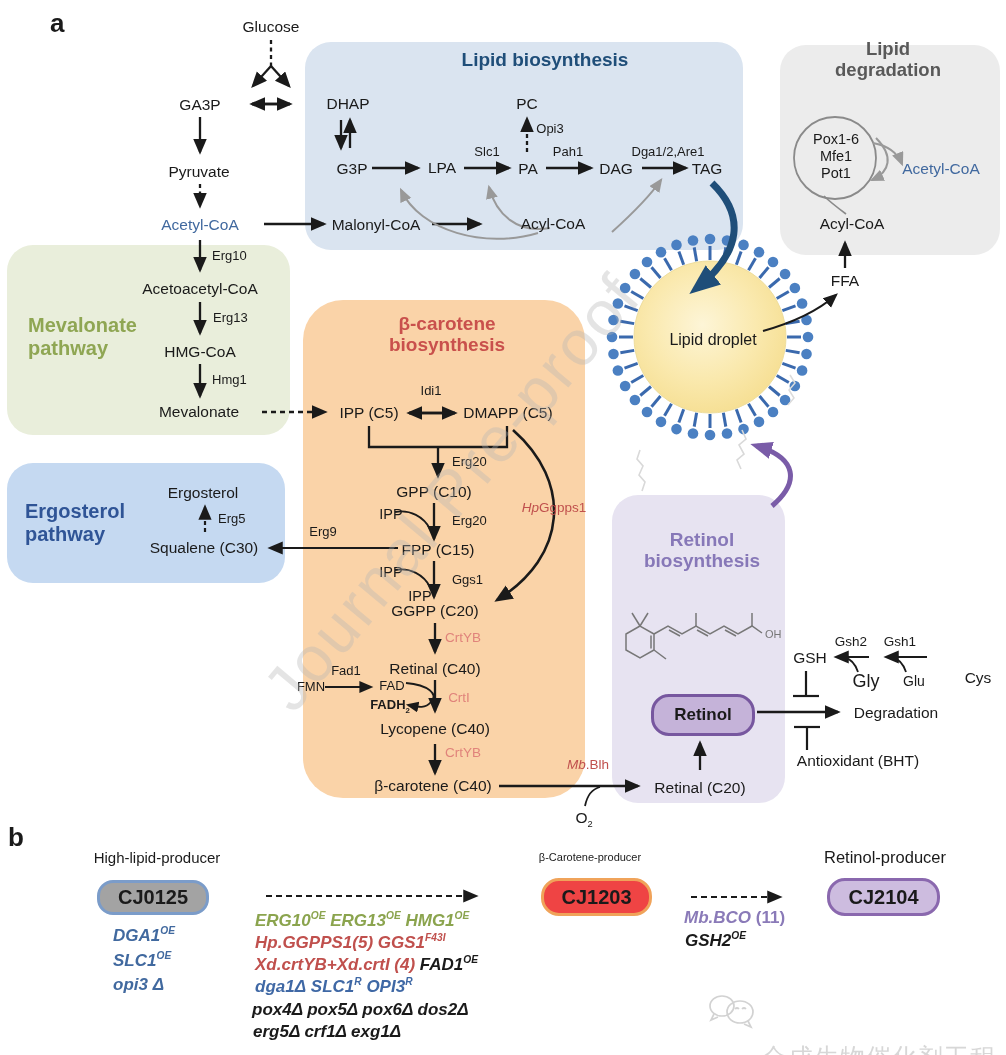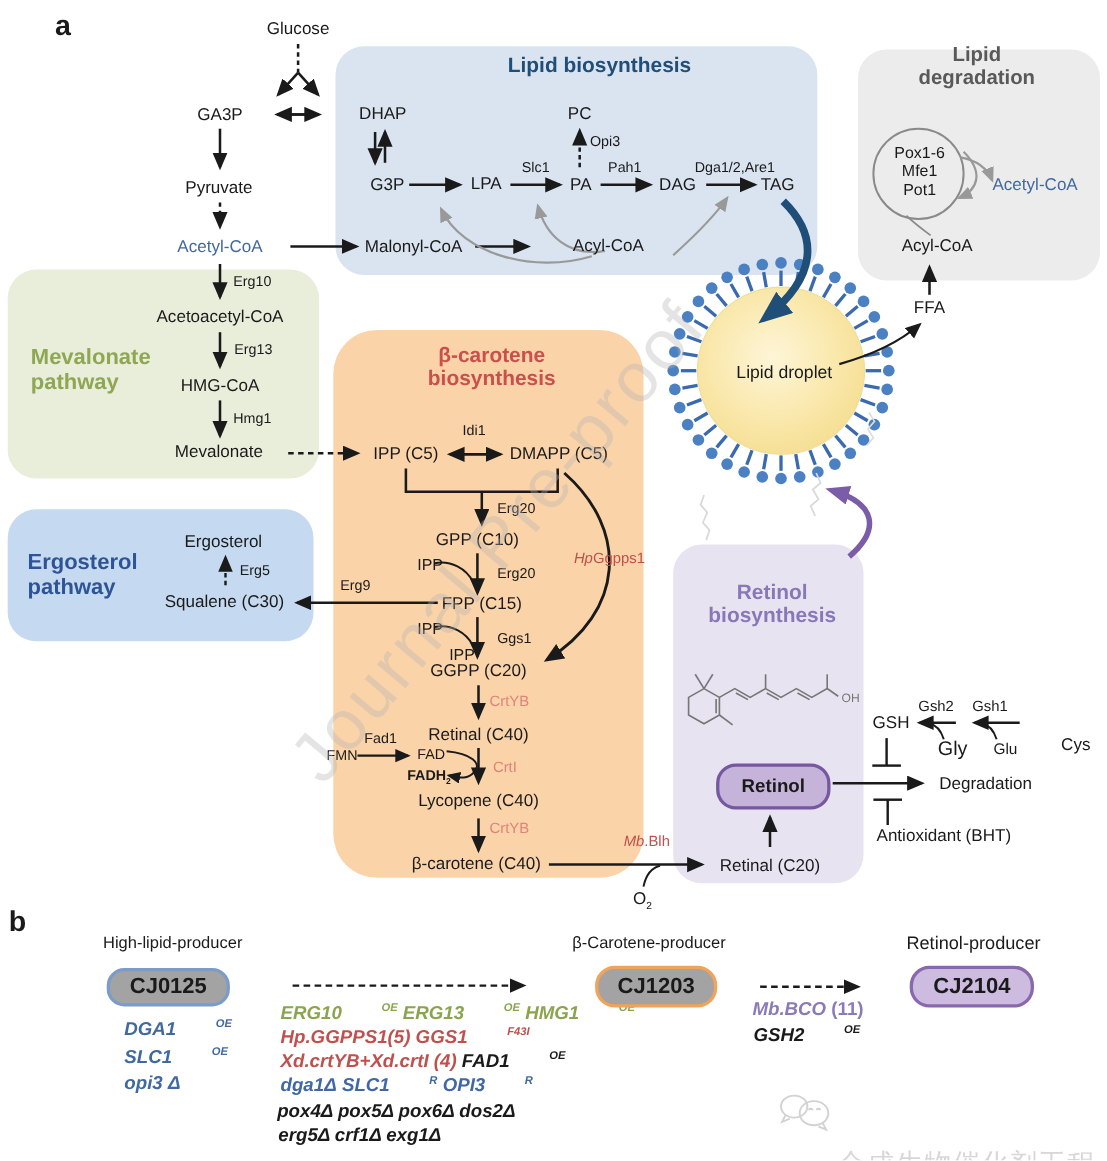--- a/index.html
+++ b/index.html
@@ -18,21 +18,21 @@
   .salmon{color:#e0837b;}
   .green{color:#8ba44e;}
   .purple{color:#8a7ab8;}
   .gray{color:#595959;}
   .title{position:absolute;transform:translate(-50%,-50%);text-align:center;
        font-weight:bold;font-size:19px;line-height:1.12;z-index:2;}
   .titleL{position:absolute;transform:translate(0,-50%);text-align:left;
        font-weight:bold;font-size:20px;line-height:1.15;z-index:2;}
   .pill{position:absolute;display:flex;align-items:center;justify-content:center;
        font-weight:bold;z-index:2;border-radius:18px;}
-  sup{font-size:.6em;line-height:0;margin-left:36px;}
+  sup{font-size:.6em;line-height:0;}
   sub{font-size:.6em;line-height:0;}
   .genes{font-size:17px;font-weight:bold;font-style:italic;}
   .genes i{font-style:italic;}
   .panelLetter{position:absolute;font-size:26px;font-weight:bold;z-index:2;}
   #diagwm{position:absolute;left:452px;top:492px;transform:translate(-50%,-50%) rotate(-50deg);
        font-size:64px;color:#b5b5b5;opacity:.35;letter-spacing:3px;white-space:nowrap;
        z-index:6;pointer-events:none;}
   #cnwm{position:absolute;left:762px;top:1001px;font-size:25px;color:#d7d7d7;
        letter-spacing:1px;z-index:2;white-space:nowrap;margin-top:40px;}
 </style>
@@ -383,22 +383,22 @@
   </div>
   <div class="lblL genes" style="left:255px;top:965px;">
     <span class="red"><i>Xd.crtYB+Xd.crtI (4)</i></span>&nbsp;<i>FAD1</i><sup>OE</sup>
   </div>
   <div class="lblL genes" style="left:255px;top:987px;color:#3f68a5;">
     <i>dga1Δ</i>&nbsp;<i>SLC1</i><sup>R</sup>&nbsp;<i>OPI3</i><sup>R</sup>
   </div>
   <div class="lblL genes" style="left:252px;top:1010px;">pox4Δ pox5Δ pox6Δ dos2Δ</div>
   <div class="lblL genes" style="left:253px;top:1032px;">erg5Δ crf1Δ exg1Δ</div>
 
-  <span class="lbl" style="left:590px;top:858px;font-size:15px;">β-Carotene-producer</span>
-  <div class="pill" style="left:541px;top:878px;width:105px;height:32px;background:#a3a3a3;border:3px solid #f0a35a;font-size:20px;">
+  <span class="lbl" style="left:590px;top:858px;font-size:11px;">β-Carotene-producer</span>
+  <div class="pill" style="left:541px;top:878px;width:105px;height:32px;background:#ef4444;border:3px solid #f0a35a;font-size:20px;">
     <span>CJ1203</span>
   </div>
   <div class="lblL genes purple" style="left:684px;top:918px;">
     <i>Mb.BCO</i>&nbsp;<span style="font-style:normal">(11)</span>
   </div>
   <div class="lblL genes" style="left:685px;top:941px;">
     <i>GSH2</i><sup>OE</sup>
   </div>
 
   <span class="lbl" style="left:885px;top:858px;font-size:16.5px;">Retinol-producer</span>

